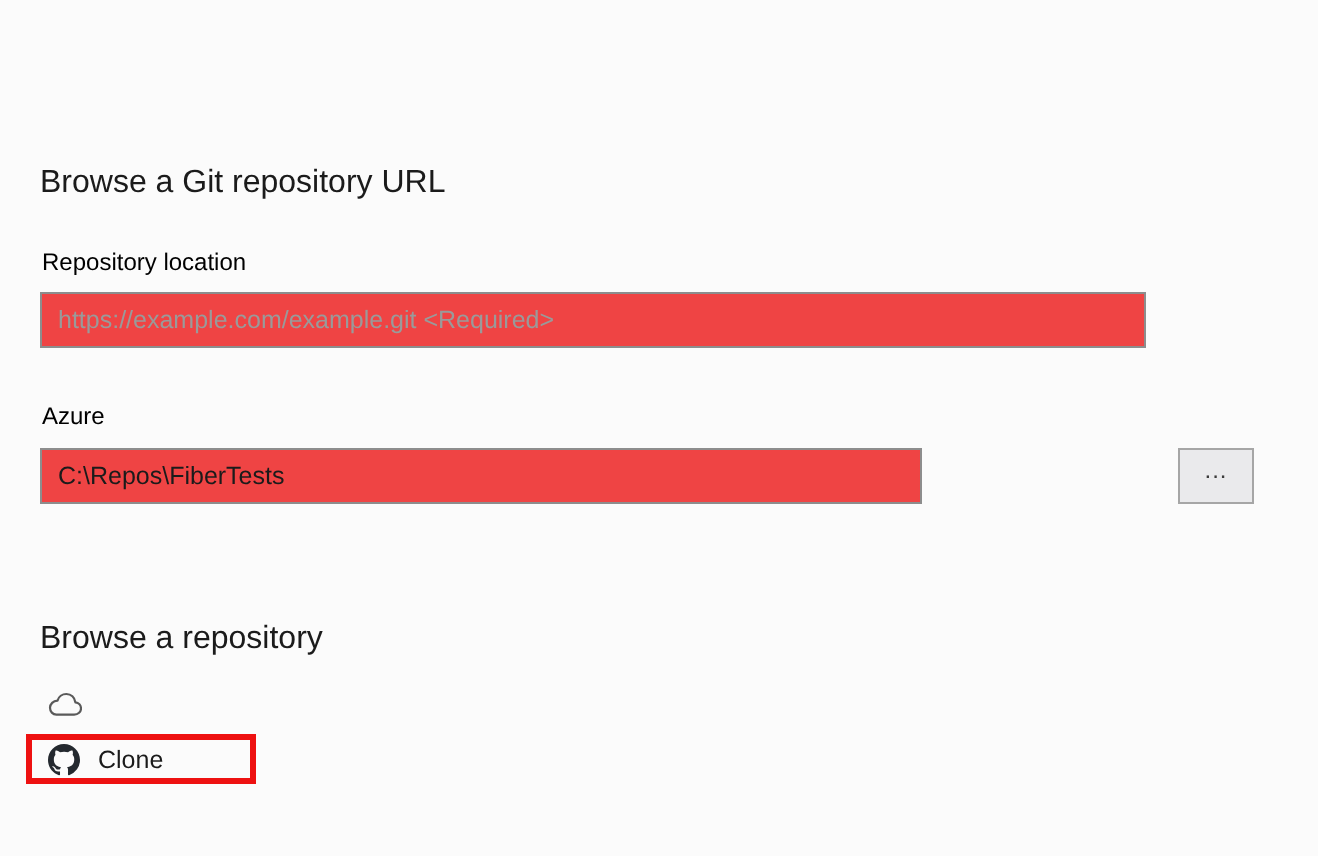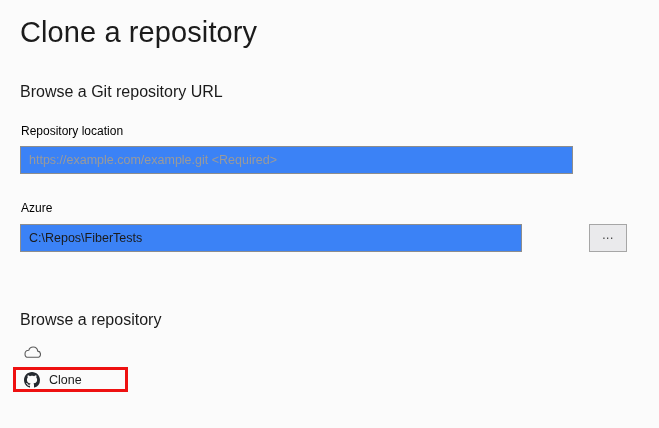--- a/index.html
+++ b/index.html
@@ -63,42 +63,42 @@
   }
   #label-repo-location { top: 124px; }
   #label-path { top: 201px; }
 
   
   .text-input {
     position: absolute;
     box-sizing: border-box;
     height: 28px;
     border: 1px solid #8d8d8d;
-    background: #3b82f6;
+    background: #ef4444;
     font-family: "Liberation Sans", sans-serif;
     font-size: 12.5px;
     color: #1b1b1b;
     padding: 0 8px;
     line-height: 26px;
     outline: none;
     border-radius: 0;
   }
   .text-input::placeholder {
     color: #9a9a9a;
     opacity: 1;
   }
   #input-repo-location {
     left: 20px;
     top: 146px;
     width: 553px;
   }
   #input-path {
     left: 20px;
     top: 224px;
-    width: 502px;
+    width: 441px;
   }
 
   
   .browse-button {
     position: absolute;
     left: 589px;
     top: 224px;
     width: 38px;
     height: 28px;
     box-sizing: border-box;
@@ -162,21 +162,20 @@
     border: 3px solid #ee1111;
     pointer-events: none;
     background: transparent;
   }
 </style>
 </head>
 <body>
 
 <div class="page">
 
-  <div class="page-title">Clone a repository</div>
 
   <div class="section-heading" id="heading-url">Browse a Git repository URL</div>
 
   <div class="field-label" id="label-repo-location">Repository location</div>
 
   <input class="text-input" id="input-repo-location" type="text" placeholder="https://example.com/example.git &lt;Required&gt;" style="">
 
   <div class="field-label" id="label-path">Azure</div>
 
   <input class="text-input" id="input-path" type="text" placeholder="" value="C:\Repos\FiberTests" style="">

